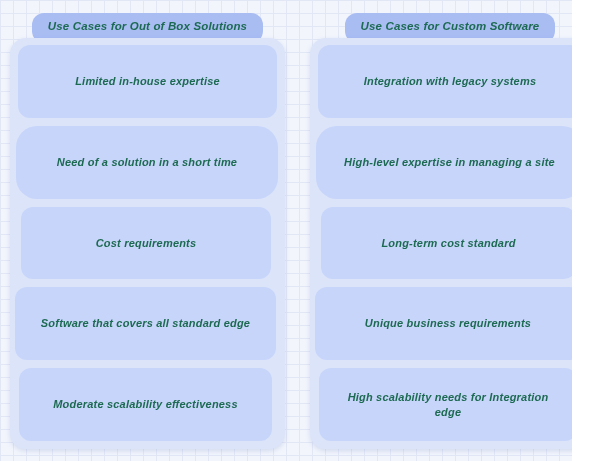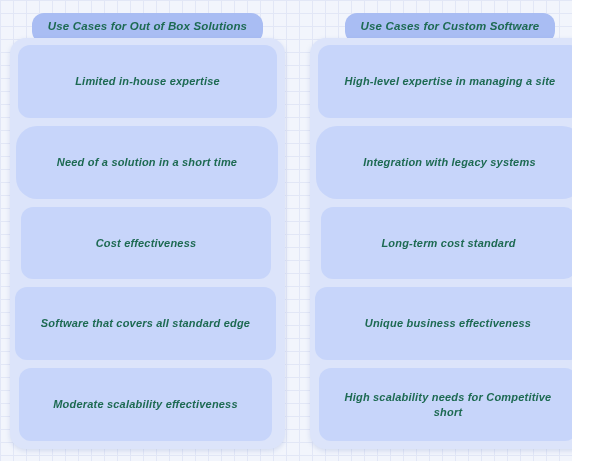--- a/index.html
+++ b/index.html
@@ -97,47 +97,47 @@
       <span>Use Cases for Out of Box Solutions</span>
     </div>
     <div class="panel">
       <div class="card">
         <span>Limited in-house expertise</span>
       </div>
       <div class="card">
         <span>Need of a solution in a short time</span>
       </div>
       <div class="card">
-        <span>Cost effectiveness</span>
+        <span>Cost requirements</span>
       </div>
       <div class="card">
         <span>Software that covers all standard edge</span>
       </div>
       <div class="card">
         <span>Moderate scalability effectiveness</span>
       </div>
     </div>
   </div>
 
   <div class="column right">
     <div class="pill">
       <span>Use Cases for Custom Software</span>
     </div>
     <div class="panel">
       <div class="card">
-        <span>High-level expertise in managing a site</span>
+        <span>Integration with legacy systems</span>
       </div>
       <div class="card">
-        <span>Integration with legacy systems</span>
+        <span>High-level expertise in managing a site</span>
       </div>
       <div class="card">
         <span>Long-term cost standard</span>
       </div>
       <div class="card">
-        <span>Unique business effectiveness</span>
+        <span>Unique business requirements</span>
       </div>
       <div class="card">
-        <span>High scalability needs for Competitive short</span>
+        <span>High scalability needs for Integration edge</span>
       </div>
     </div>
   </div>
 
 </div>
 
 </body></html>

